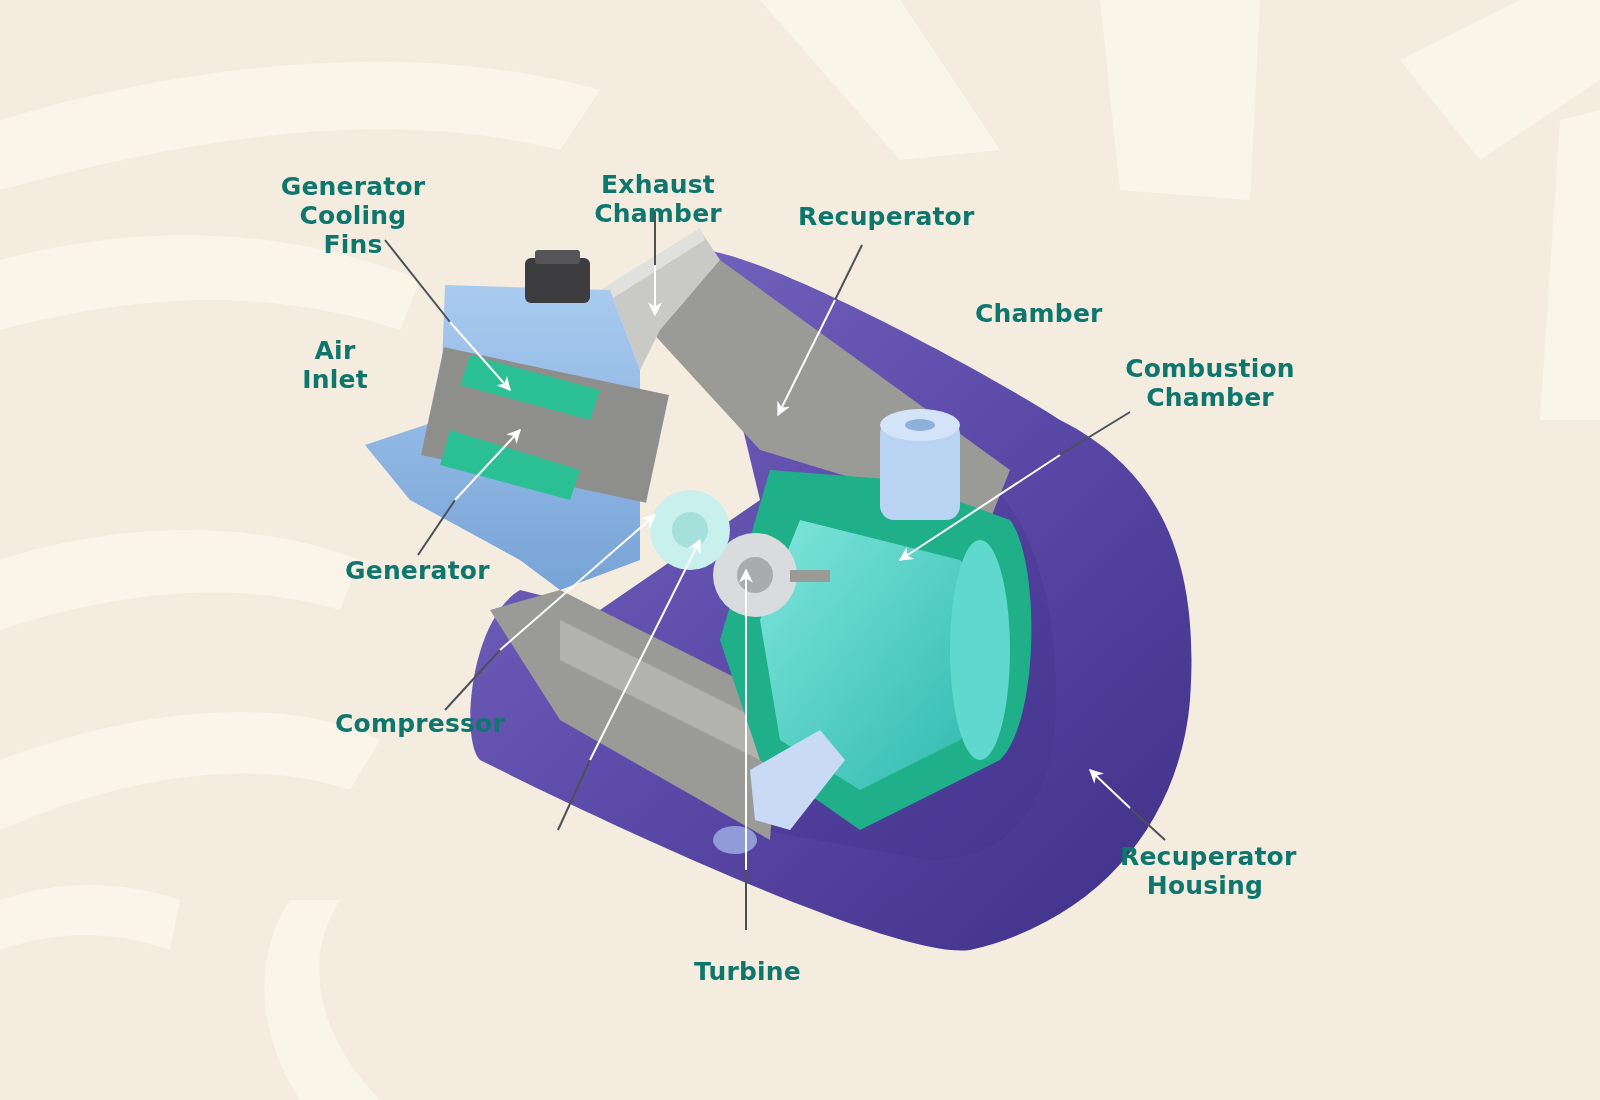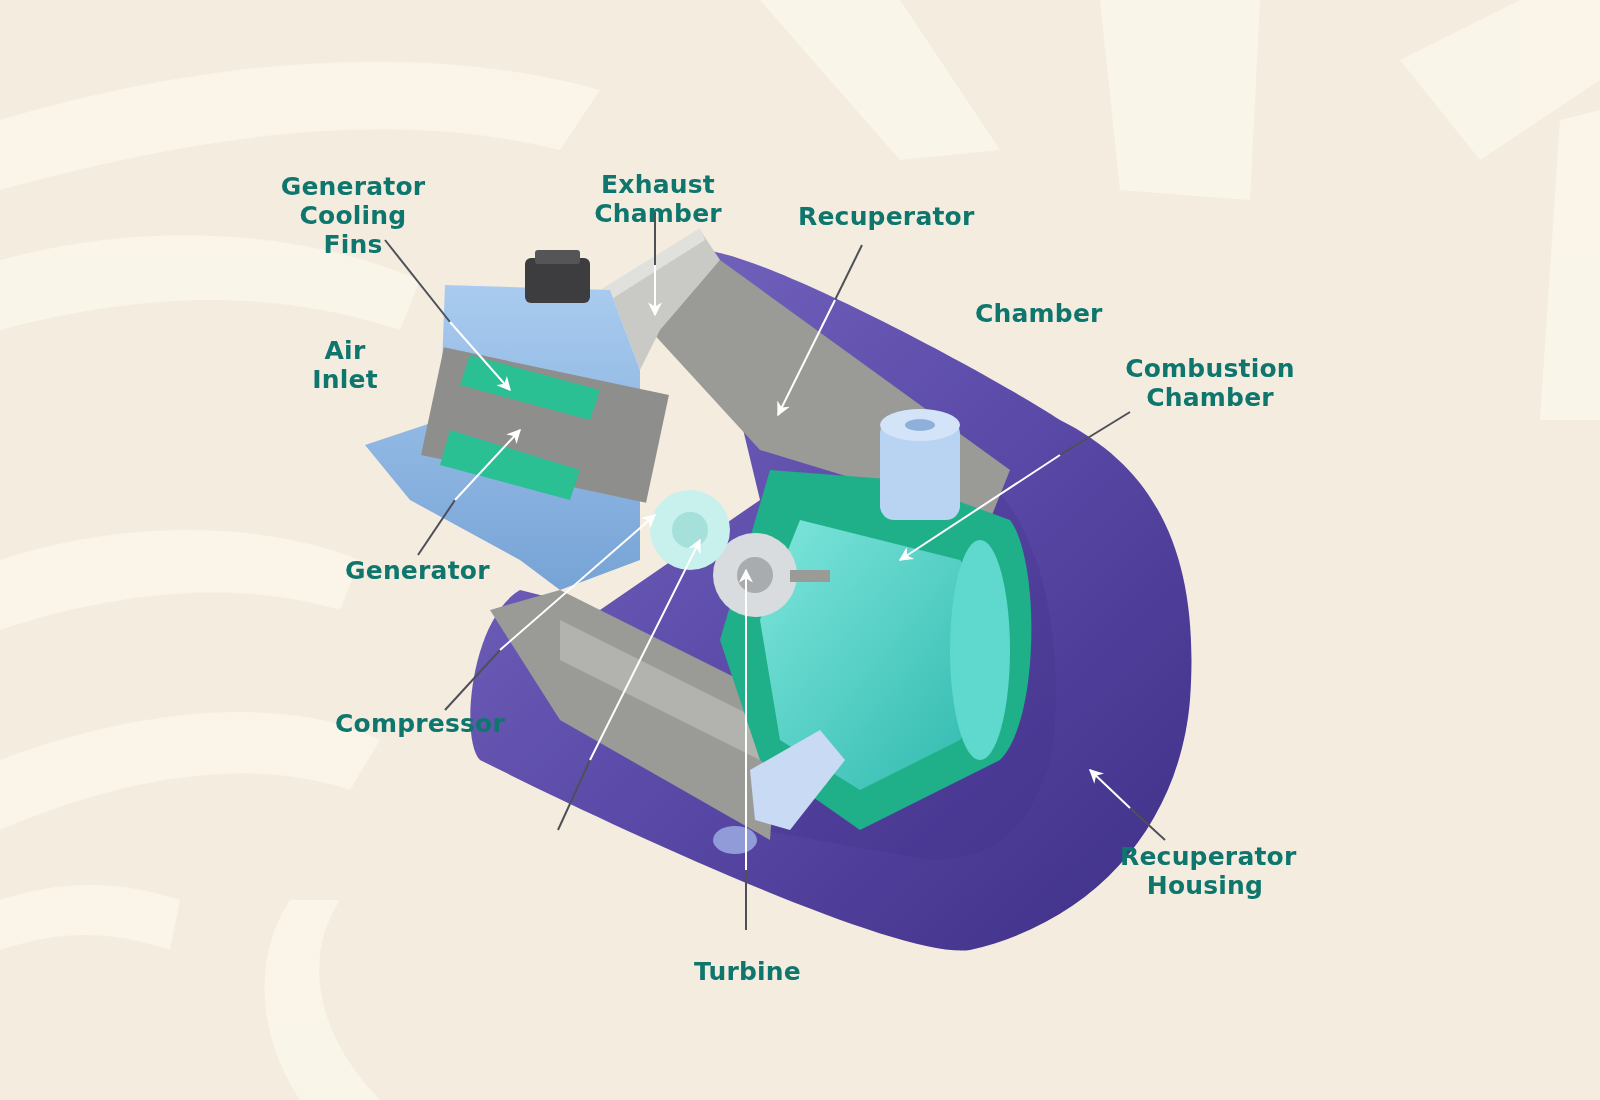--- a/index.html
+++ b/index.html
@@ -144,21 +144,21 @@
       <line x1="1165" y1="840" x2="1130" y2="808" stroke="#4e5058"></line>
       <line x1="1130" y1="808" x2="1090" y2="770" stroke="#ffffff" marker-end="url(#arrowW)"></line>
     </g>
   </svg>
 
   <div class="label" style="left:268px;top:172px;width:170px;">Generator
 Cooling Fins</div>
   <div class="label" style="left:558px;top:170px;width:200px;">Exhaust Chamber</div>
   <div class="label" style="left:798px;top:202px;width:165px;">Recuperator</div>
   <div class="label" style="left:975px;top:299px;width:110px;">Chamber</div>
-  <div class="label" style="left:290px;top:336px;width:110px;">Air Inlet</div>
+  <div class="label" style="left:280px;top:336px;width:110px;">Air Inlet</div>
   <div class="label" style="left:1125px;top:354px;width:170px;">Combustion
 Chamber</div>
   <div class="label" style="left:345px;top:556px;width:135px;">Generator</div>
   <div class="label" style="left:335px;top:709px;width:160px;text-align:center;">Compressor</div>
   <div class="label" style="left:690px;top:957px;width:115px;">Turbine</div>
   <div class="label" style="left:1120px;top:842px;width:170px;">Recuperator
 Housing</div>
 
 </div>
 

